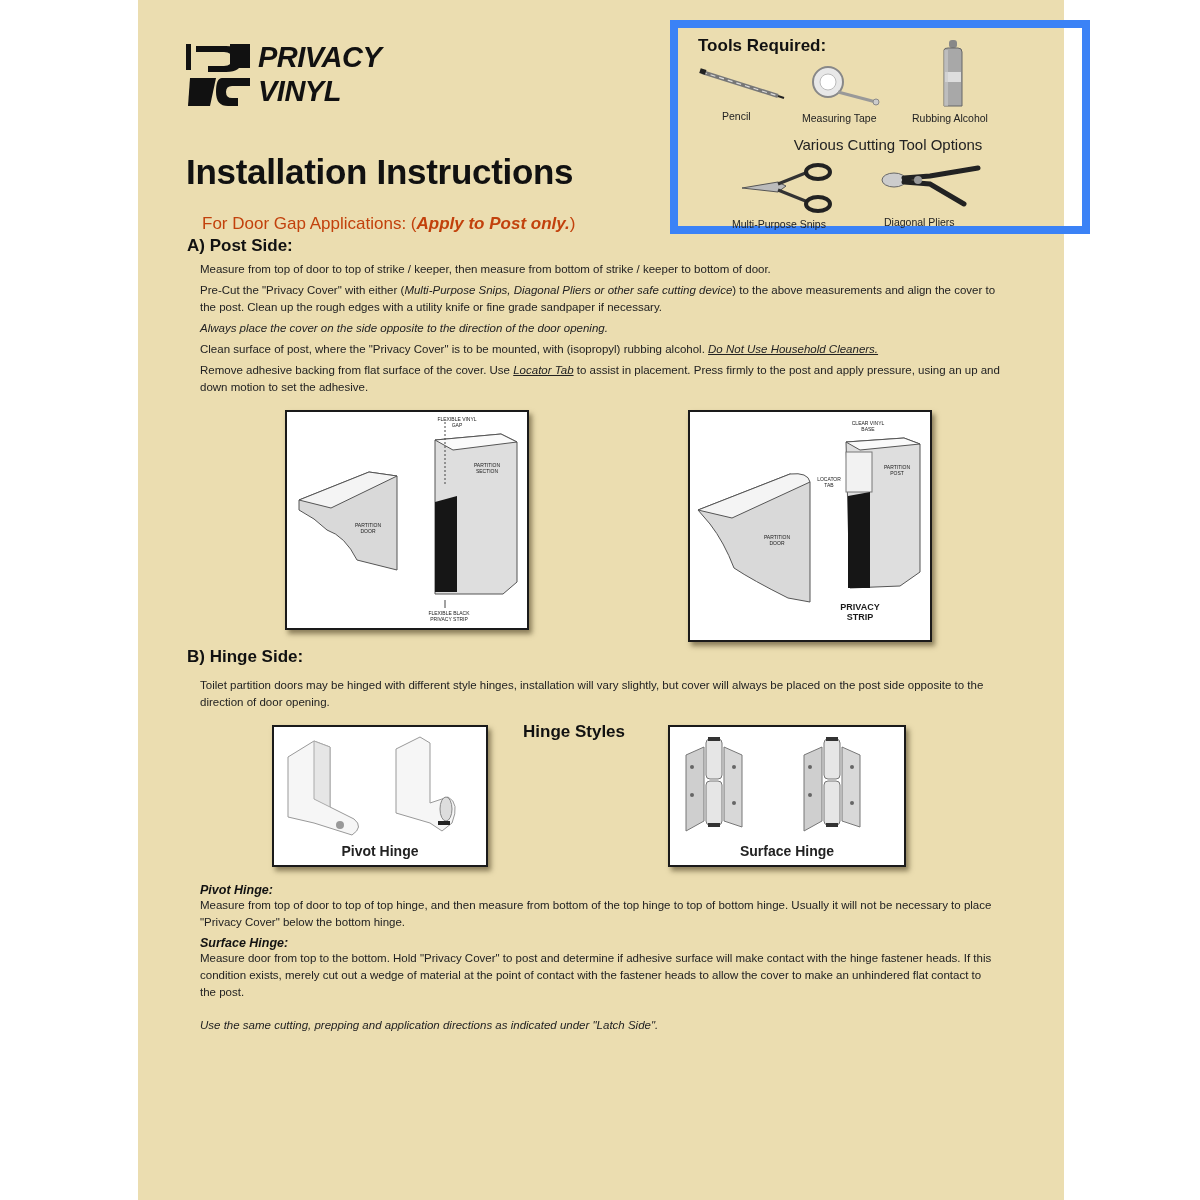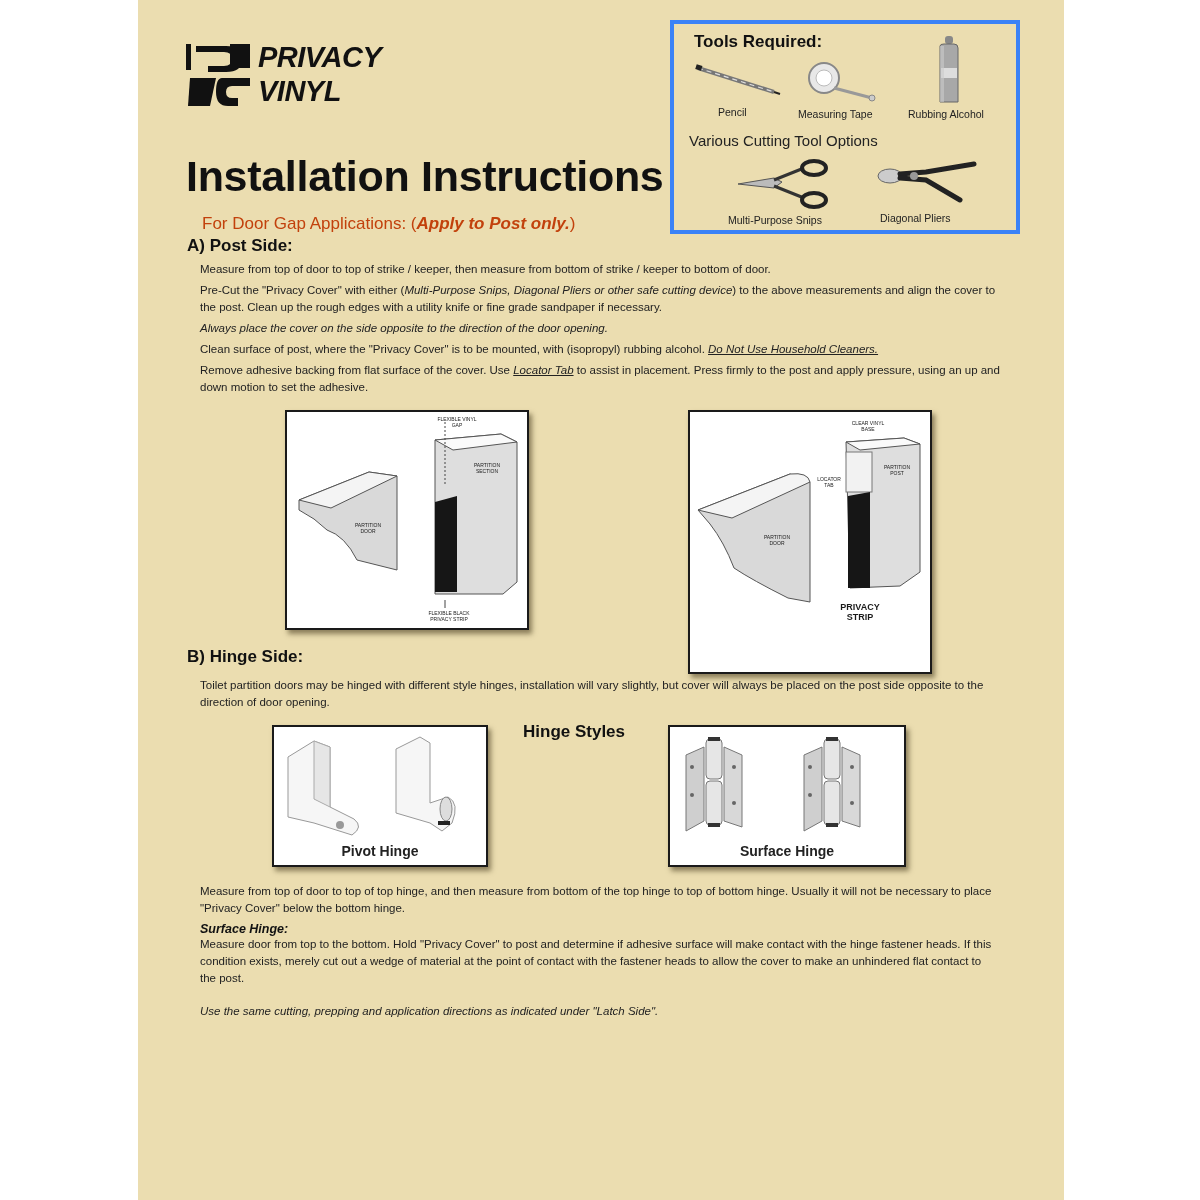--- a/index.html
+++ b/index.html
@@ -3,33 +3,33 @@
 <meta charset="utf-8">
 <style>
   html,body{margin:0;padding:0;background:#ffffff;}
   body{width:1200px;height:1200px;position:relative;overflow:hidden;font-family:"Liberation Sans",sans-serif;color:#1a1a1a;}
   .page{position:absolute;left:138px;top:0;width:926px;height:1200px;background:#ebddb0;}
   .abs{position:absolute;}
   
   .logo{left:48px;top:40px;width:210px;height:72px;}
   .logo-mark{position:absolute;left:0;top:2px;width:66px;height:66px;}
   .logo-text{position:absolute;left:72px;top:0;font-style:italic;font-weight:bold;font-size:29px;line-height:34px;letter-spacing:-0.5px;color:#111;}
-  .title{left:48px;top:152px;font-size:43px;font-weight:bold;color:#111;letter-spacing:-0.3px;}
+  .title{left:48px;top:152px;font-size:35px;font-weight:bold;color:#111;letter-spacing:-0.3px;}
   .subtitle{left:64px;top:214px;font-size:17px;color:#c2410c;text-align:right;}
   .subtitle i{font-weight:bold;}
   .section-head{font-size:17px;font-weight:bold;color:#111;}
   .para{font-size:11.5px;line-height:17px;color:#222;}
   .para p{margin:0 0 4px 0;}
   .ul{text-decoration:underline;font-style:italic;}
   .it{font-style:italic;}
   
-  .tools{left:532px;top:20px;width:350px;height:214px;border:4px solid #3b82f6;box-sizing:border-box;}
+  .tools{left:532px;top:20px;width:420px;height:214px;border:8px solid #3b82f6;box-sizing:border-box;}
   .tools-title{position:absolute;left:20px;top:8px;font-weight:bold;font-size:17px;color:#111;}
   .tool-label{position:absolute;font-size:10.5px;color:#222;}
-  .tools-sub{position:absolute;left:15px;width:100%;top:108px;font-size:15px;color:#222;}
+  .tools-sub{position:absolute;left:8px;width:100%;top:108px;text-align:center;font-size:15px;color:#222;}
   
   .fig{background:#fff;border:2px solid #1a1a1a;box-shadow:3px 4px 5px rgba(60,50,20,0.55);box-sizing:border-box;}
   .fig svg{position:absolute;left:0;top:0;}
   .caption{position:absolute;left:0;width:100%;bottom:6px;text-align:center;font-weight:bold;font-size:14px;color:#222;}
   .hinge-styles{left:385px;top:722px;font-weight:bold;font-size:17px;color:#111;text-align:center;}
   .sub-head{font-style:italic;font-weight:bold;font-size:12.5px;color:#111;}
 </style>
 </head>
 <body>
 
@@ -114,21 +114,21 @@
       <path d="M148 90 L170 84 L170 180 L148 180 Z" fill="#161616"></path>
       <line x1="158" y1="10" x2="158" y2="72" stroke="#444" stroke-dasharray="2 2"></line>
       <line x1="158" y1="188" x2="158" y2="196" stroke="#444"></line>
     </svg>
     <div class="abs" style="left:150px;top:4px;font-size:5px;line-height:6px;width:40px;text-align:center">FLEXIBLE VINYL GAP</div>
     <div class="abs" style="left:182px;top:50px;font-size:5px;line-height:6px;width:36px;text-align:center">PARTITION SECTION</div>
     <div class="abs" style="left:66px;top:110px;font-size:5px;line-height:6px;width:30px;text-align:center">PARTITION DOOR</div>
     <div class="abs" style="left:140px;top:198px;font-size:5px;line-height:6px;width:44px;text-align:center">FLEXIBLE BLACK PRIVACY STRIP</div>
   </div>
 
-  <div class="abs fig" style="left:550px;top:410px;width:244px;height:264px">
+  <div class="abs fig" style="left:550px;top:410px;width:244px;height:232px">
     <svg width="240" height="216">
       <path d="M8 98 L100 62 L120 70 L120 190 L98 186 Q62 168 44 156 Q34 130 20 112 Z" fill="#d9d9d9" stroke="#555"></path>
       <path d="M8 98 L100 62 Q118 60 120 70 L42 106 Z" fill="#f4f4f4" stroke="#555"></path>
       <path d="M156 30 L214 26 L230 32 L230 160 L210 174 L160 176 Z" fill="#dedede" stroke="#555"></path>
       <path d="M156 30 L214 26 L230 32 L170 38 Z" fill="#fafafa" stroke="#555"></path>
       <rect x="156" y="40" width="26" height="40" fill="#f2f2f2" stroke="#777"></rect>
       <path d="M158 84 L180 80 L180 176 L158 176 Z" fill="#161616"></path>
     </svg>
     <div class="abs" style="left:156px;top:8px;font-size:5px;line-height:6px;width:44px;text-align:center">CLEAR VINYL BASE</div>
     <div class="abs" style="left:126px;top:64px;font-size:5px;line-height:6px;width:26px;text-align:center">LOCATOR TAB</div>
@@ -178,18 +178,19 @@
         <circle cx="22" cy="40" r="2" fill="#666"></circle>
           <circle cx="22" cy="68" r="2" fill="#666"></circle>
           <circle cx="64" cy="40" r="2" fill="#666"></circle>
           <circle cx="64" cy="76" r="2" fill="#666"></circle>
       </g>
     </svg>
     <div class="caption">Surface Hinge</div>
   </div>
 
   <div class="abs" style="left:62px;top:883px;width:800px">
+    <div class="sub-head">Pivot Hinge:</div>
     <div class="para" style="margin-bottom:5px">Measure from top of door to top of top hinge, and then measure from bottom of the top hinge to top of bottom hinge. Usually it will not be necessary to place "Privacy Cover" below the bottom hinge.</div>
     <div class="sub-head">Surface Hinge:</div>
     <div class="para">Measure door from top to the bottom. Hold "Privacy Cover" to post and determine if adhesive surface will make contact with the hinge fastener heads. If this condition exists, merely cut out a wedge of material at the point of contact with the fastener heads to allow the cover to make an unhindered flat contact to the post.</div>
     <div class="para it" style="margin-top:16px">Use the same cutting, prepping and application directions as indicated under "Latch Side".</div>
   </div>
 </div>
 
 </body></html>

